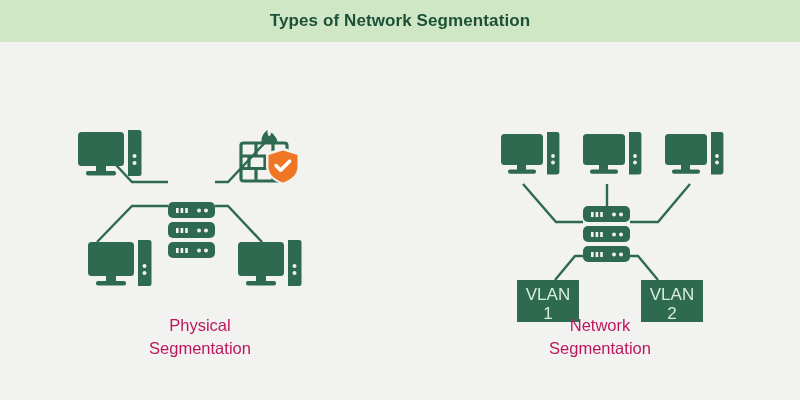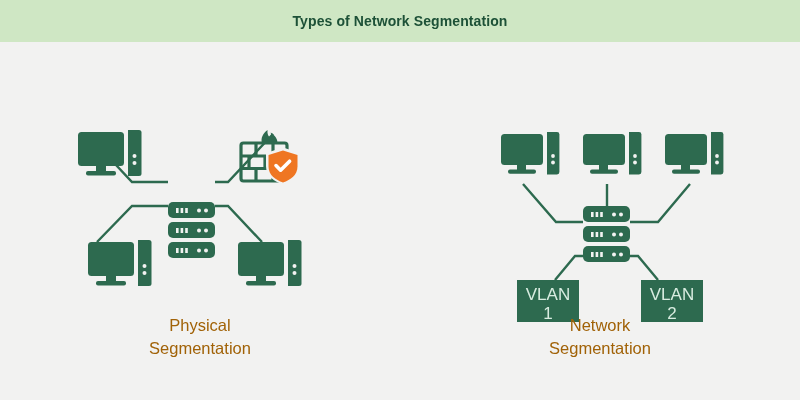--- a/index.html
+++ b/index.html
@@ -27,21 +27,21 @@
     background: #cfe7c4;
   }
   .header-title {
     position: absolute;
     left: 0;
     top: 0;
     width: 800px;
     height: 60px;
     line-height: 42px;
     text-align: center;
-    font-size: 14px;
+    font-size: 17px;
     font-weight: bold;
     color: #1d5137;
     letter-spacing: 0.1px;
   }
   .panel {
     position: absolute;
     top: 42px;
     height: 378px;
     width: 400px;
   }
@@ -54,21 +54,21 @@
     top: 0;
   }
   .caption {
     position: absolute;
     width: 400px;
     left: 0;
     top: 272px;
     text-align: center;
     font-size: 16.5px;
     line-height: 23px;
-    color: #a16207;
+    color: #be185d;
   }
   .caption .line { display: block; }
 </style>
 </head>
 <body>
 
 <div id="infographic">
 
   <div class="header-band"></div>
   <div class="header-title">Types of Network Segmentation</div>

